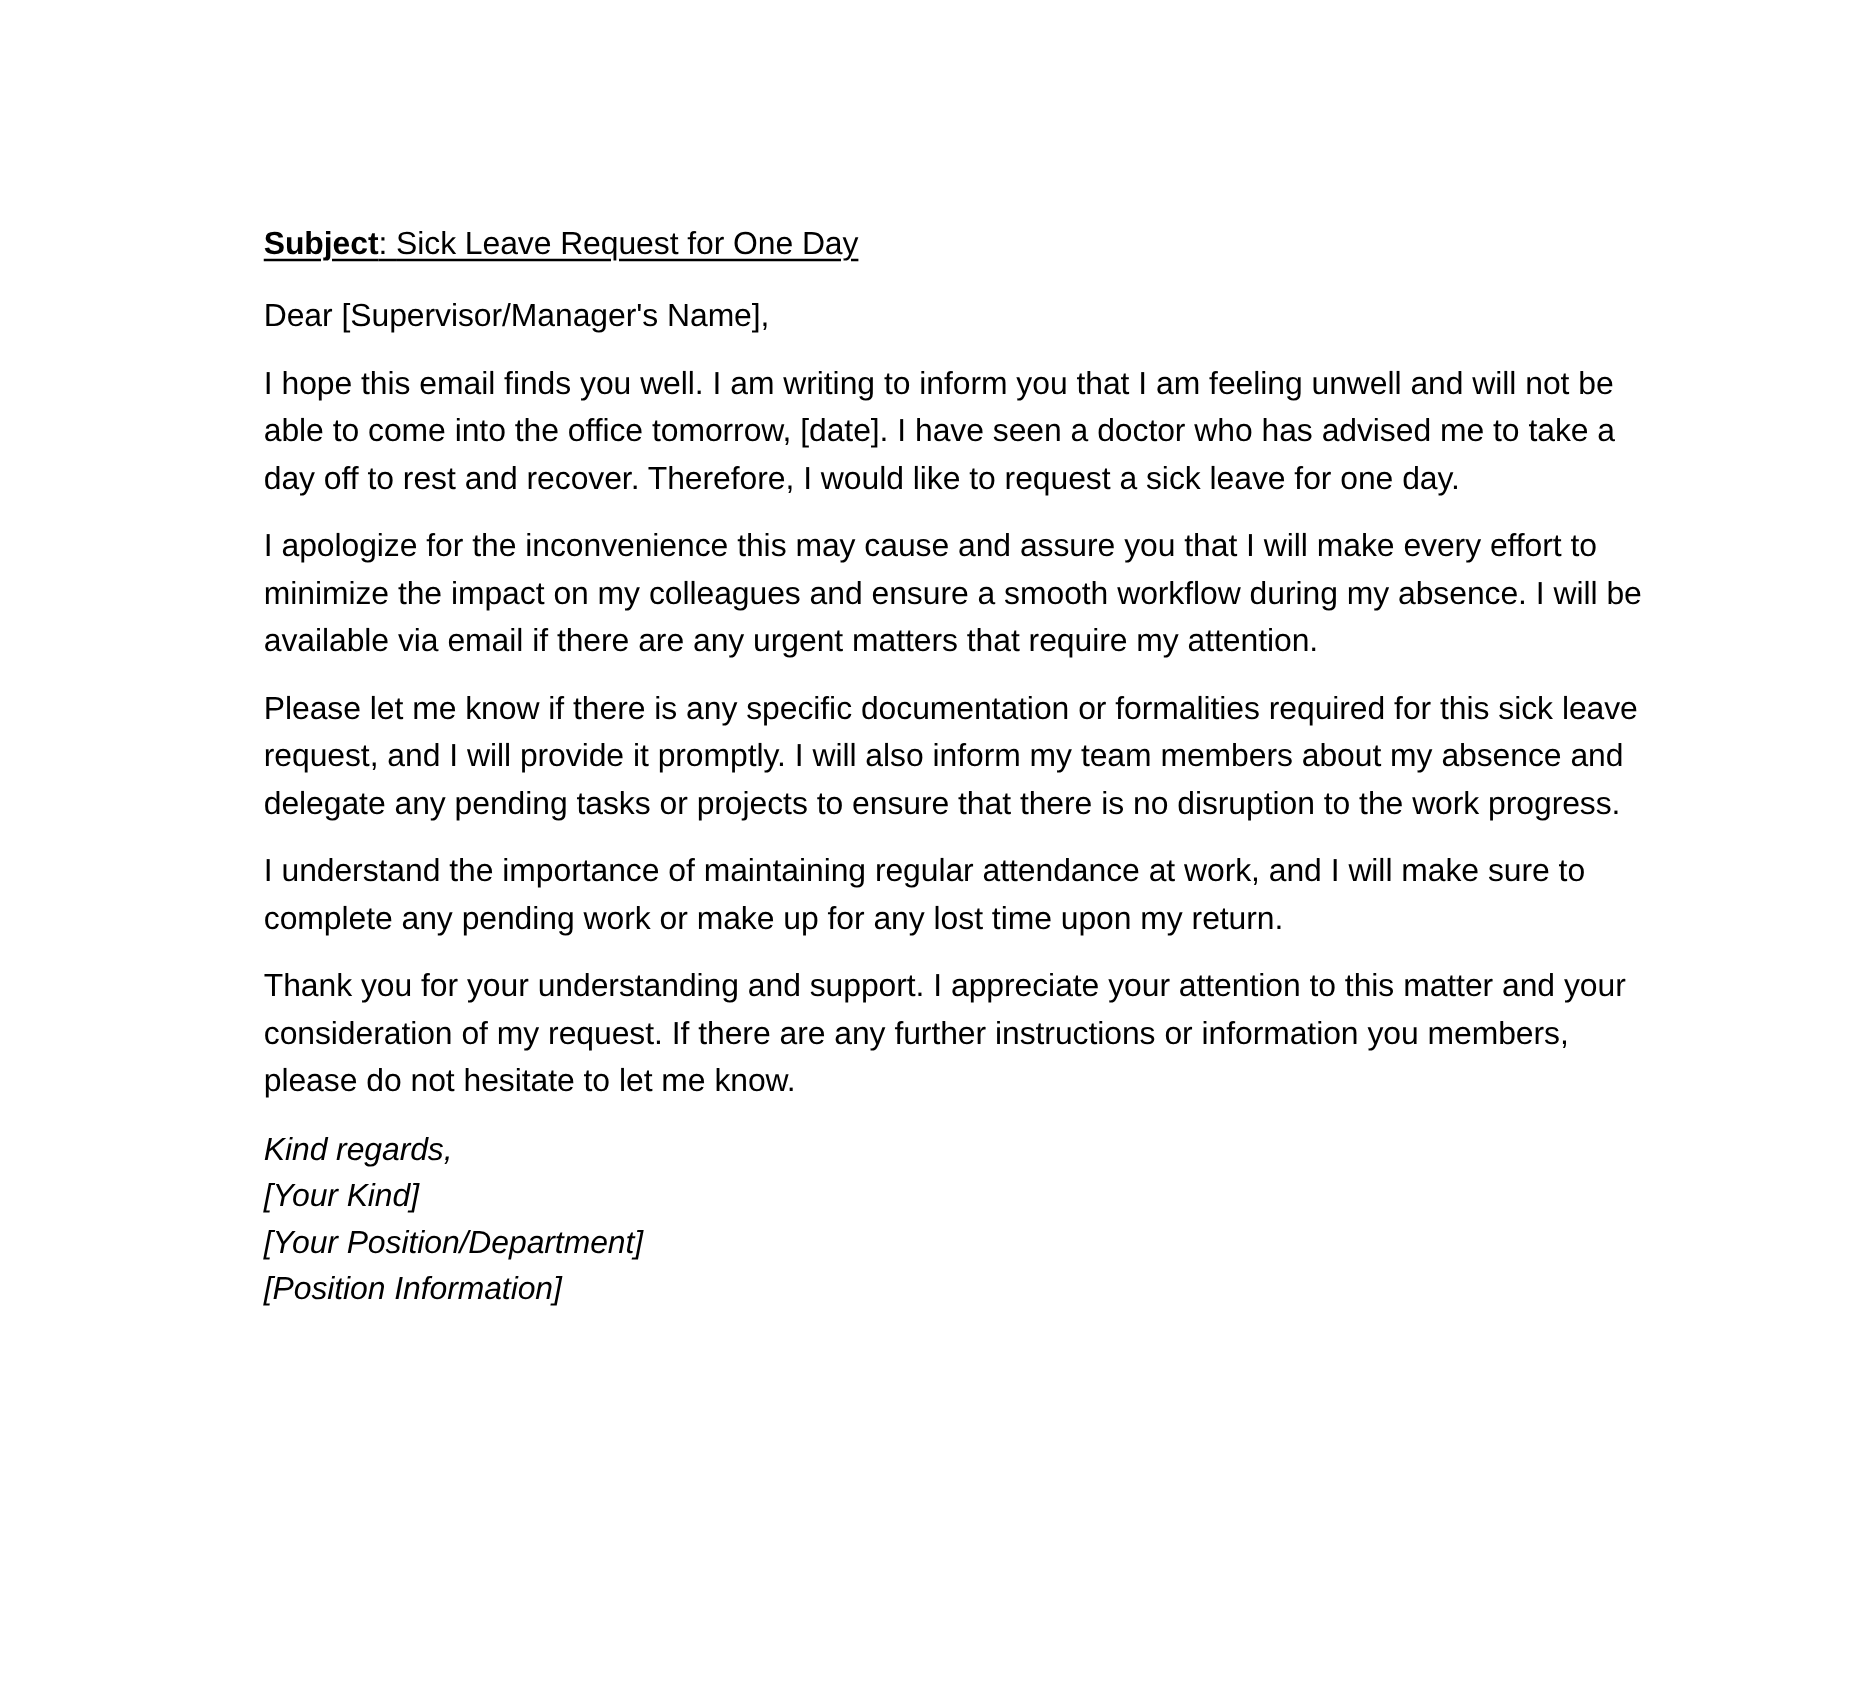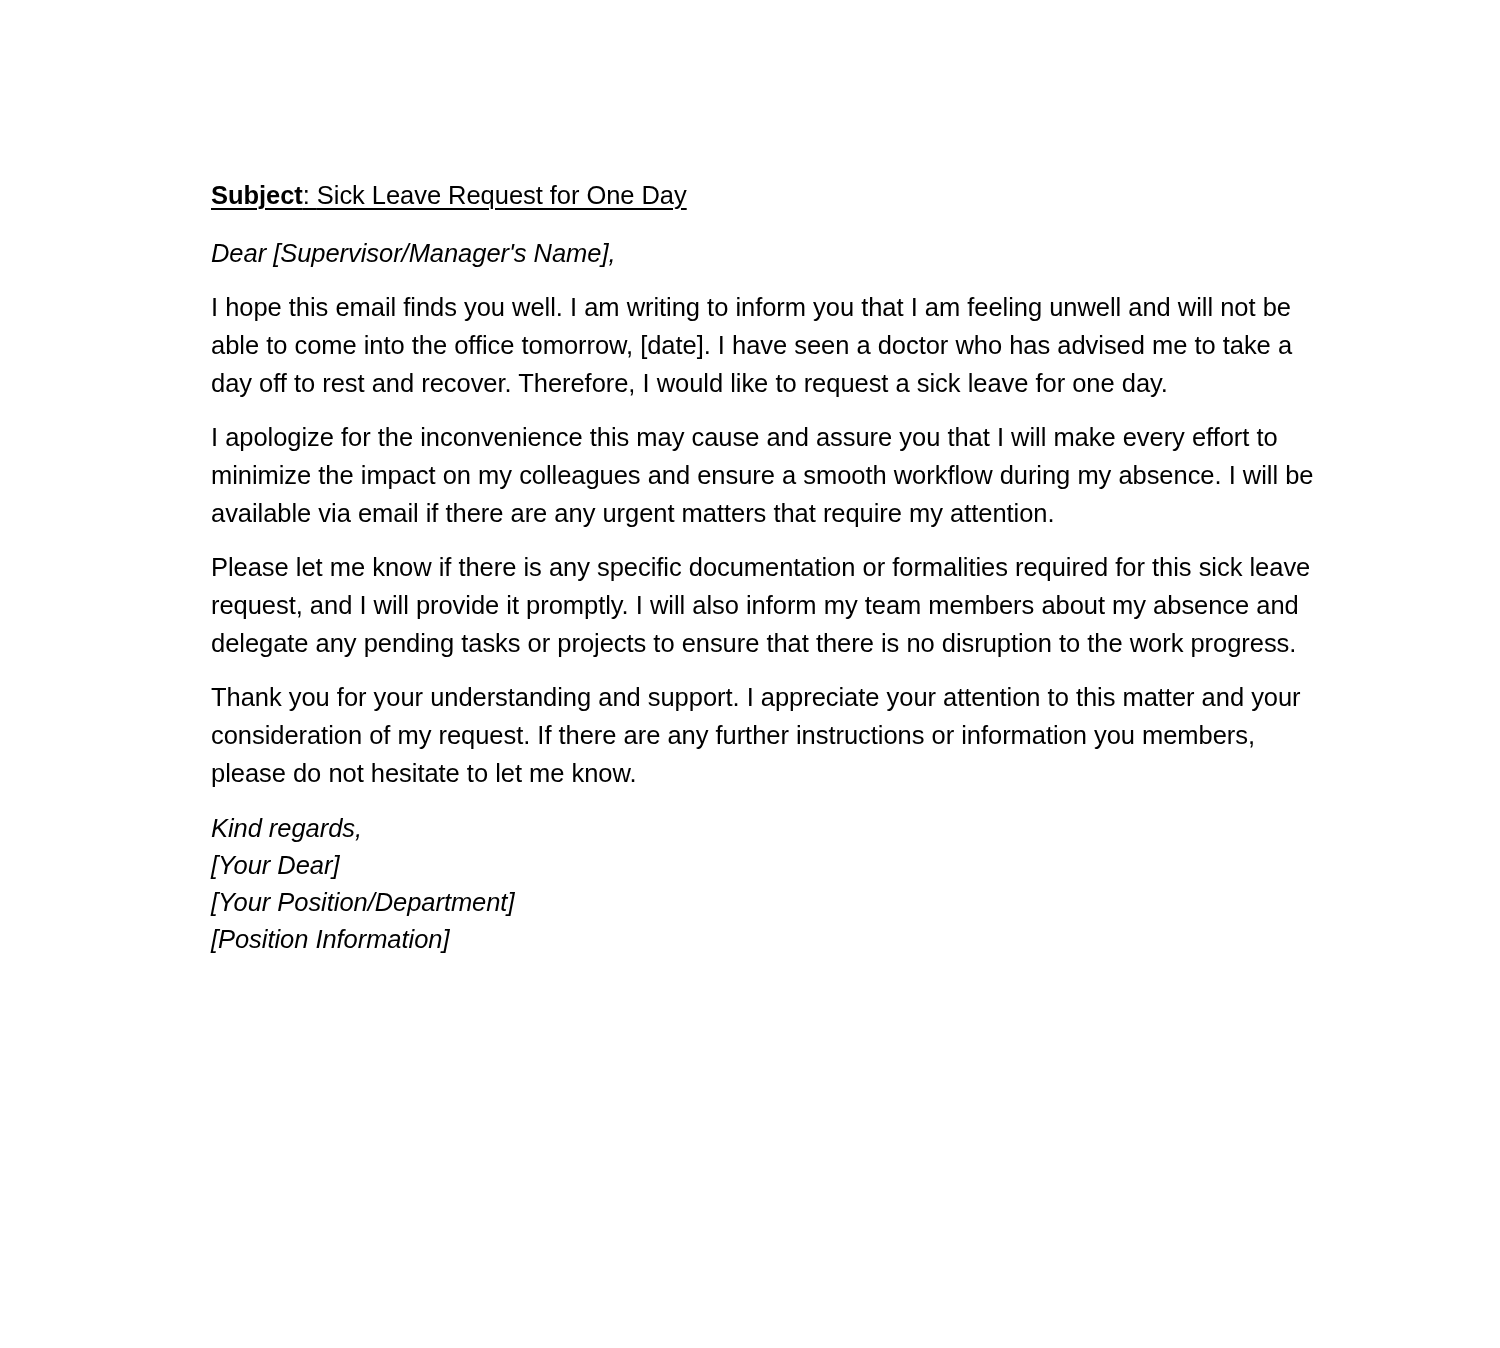--- a/index.html
+++ b/index.html
@@ -47,21 +47,20 @@
   }
   p.para {
     font-size: 25.5px;
     line-height: 38px;
     margin: 0 0 16px 0;
     text-align: left;
     letter-spacing: -0.05px;
     word-spacing: 0.1px;
   }
   p.greeting {
-    font-style: italic;
   }
   .signature {
     margin-top: 18px;
     font-style: italic;
   }
   .signature div {
     font-size: 25.5px;
     line-height: 37px;
     letter-spacing: -0.05px;
   }
@@ -77,25 +76,26 @@
     </div>
 
     <p class="para greeting">Dear [Supervisor/Manager's Name],</p>
 
     <p class="para">I hope this email finds you well. I am writing to inform you that I am feeling unwell and will not be able to come into the office tomorrow, [date]. I have seen a doctor who has advised me to take a day off to rest and recover. Therefore, I would like to request a sick leave for one day.</p>
 
     <p class="para">I apologize for the inconvenience this may cause and assure you that I will make every effort to minimize the impact on my colleagues and ensure a smooth workflow during my absence. I will be available via email if there are any urgent matters that require my attention.</p>
 
     <p class="para">Please let me know if there is any specific documentation or formalities required for this sick leave request, and I will provide it promptly. I will also inform my team members about my absence and delegate any pending tasks or projects to ensure that there is no disruption to the work progress.</p>
 
+    <p class="para">I understand the importance of maintaining regular attendance at work, and I will make sure to complete any pending work or make up for any lost time upon my return.</p>
 
     <p class="para">Thank you for your understanding and support. I appreciate your attention to this matter and your consideration of my request. If there are any further instructions or information you members, please do not hesitate to let me know.</p>
 
 
     <div class="signature">
       <div>Kind regards,</div>
-      <div>[Your Dear]</div>
+      <div>[Your Kind]</div>
       <div>[Your Position/Department]</div>
       <div>[Position Information]</div>
     </div>
 
   </div>
 </div>
 
 </body></html>

